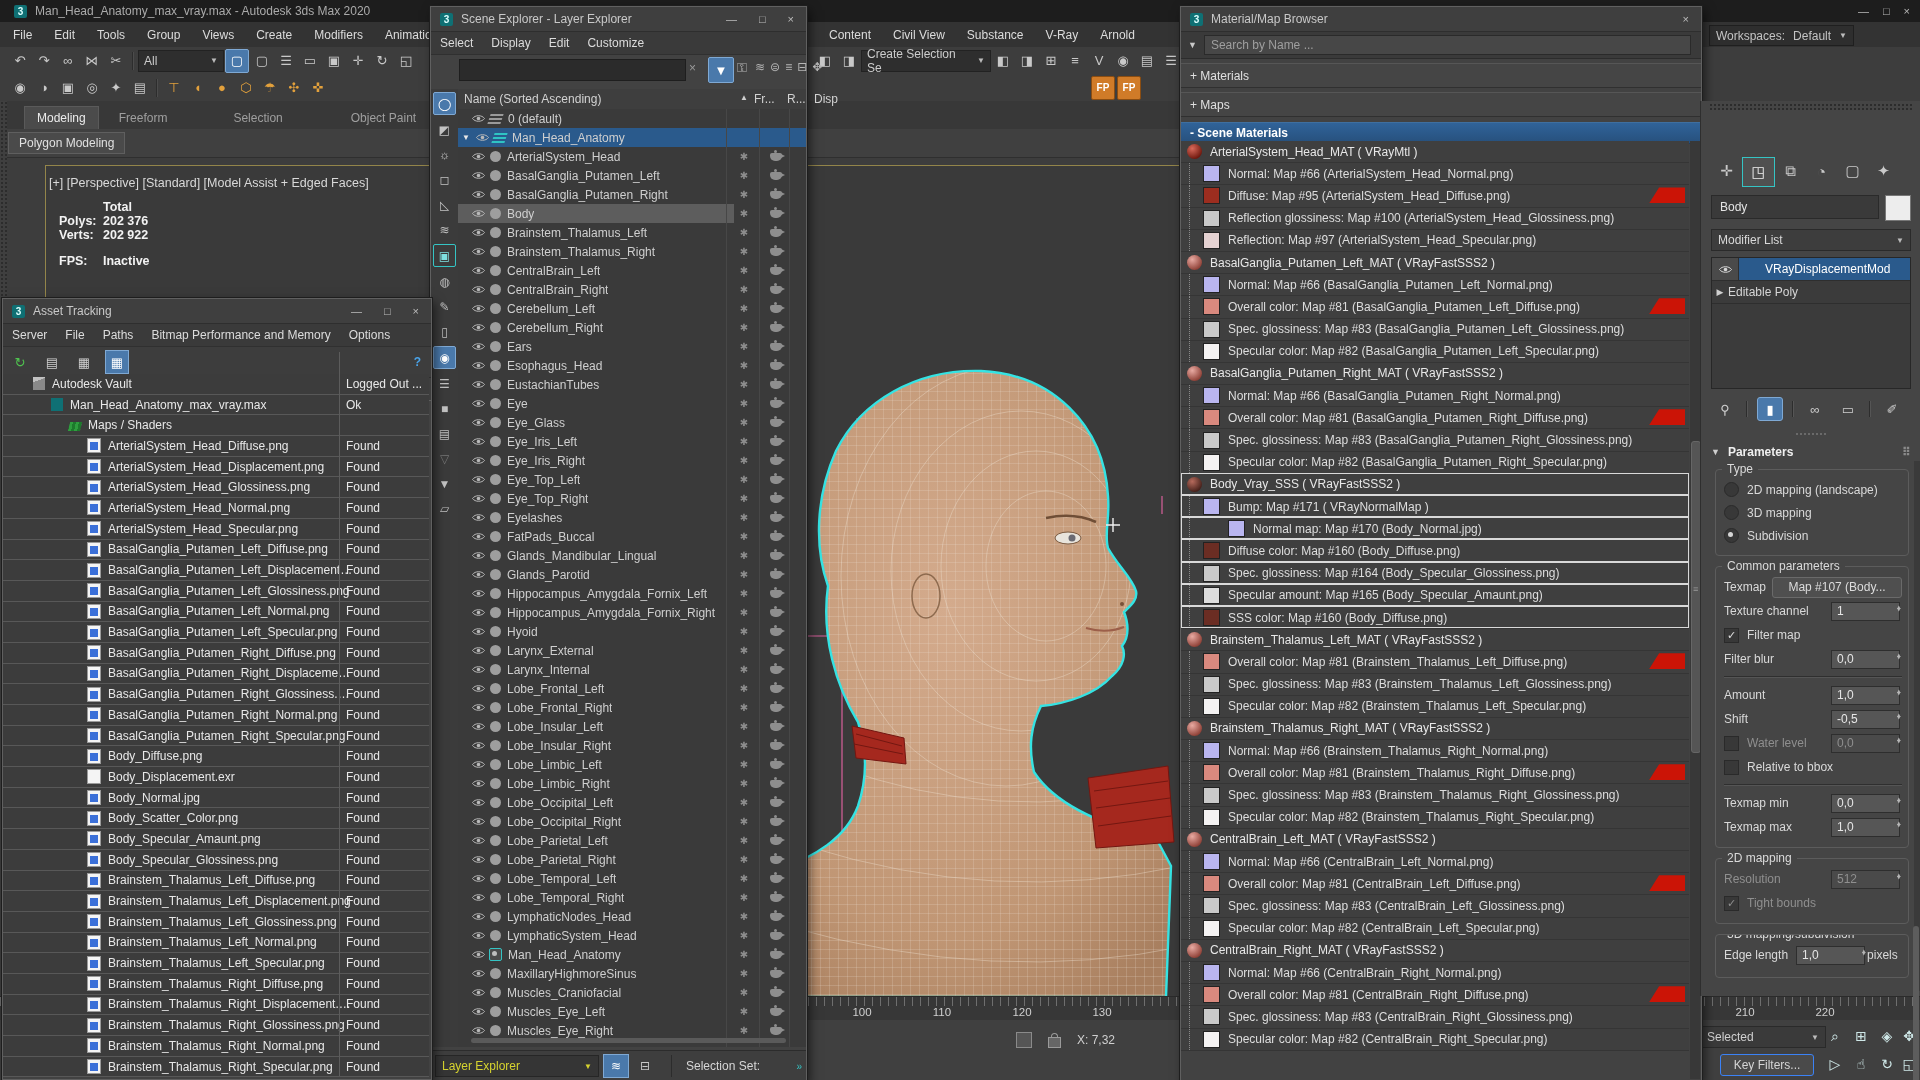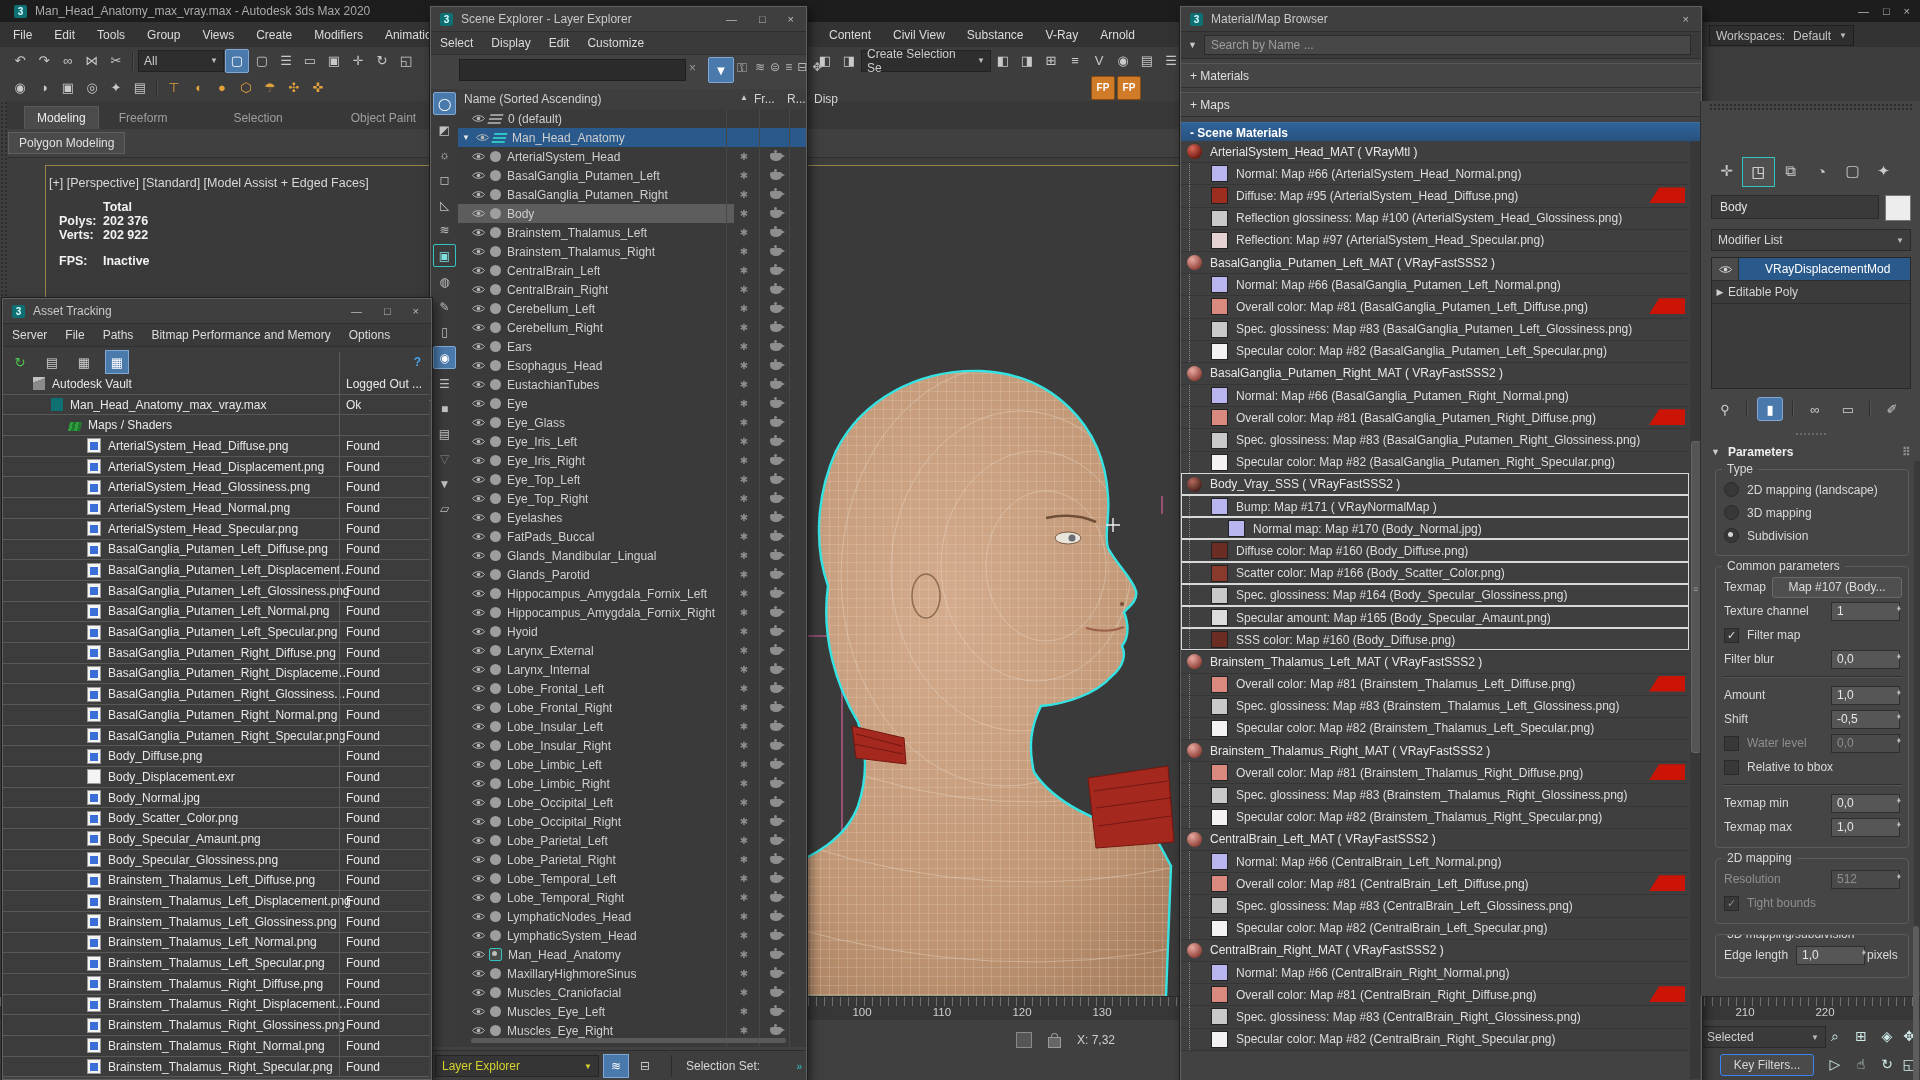--- a/index.html
+++ b/index.html
@@ -150,21 +150,21 @@
   #mb-searchrow .dd{margin:0 7px;color:#c9c9c9;font-size:9px;}
   #mb-search{flex:1;height:18px;margin-right:10px;background:#474747;border:1px solid #2a2a2a;color:#9f9f9f;
      display:flex;align-items:center;padding-left:6px;}
   .mb-group{height:23px;margin:4px 0 0 0;background:#454545;border-top:1px solid #565656;border-bottom:1px solid #303030;
      display:flex;align-items:center;padding-left:9px;color:#e0e0e0;}
   #mb-scenemat{height:20px;background:linear-gradient(180deg,#306399,#27507c);border-top:1px solid #3f6f9f;border-bottom:1px solid #1e3c5e;
      display:flex;align-items:center;padding-left:9px;color:#fff;font-weight:bold;margin-top:5px;}
   #mb-rows{position:absolute;left:0;top:134px;right:12px;bottom:2px;overflow:hidden;}
   .mrow{height:21.2px;display:flex;align-items:center;position:relative;border-bottom:1px solid #353535;color:#dedede;background:#3f3f3f;}
   .mrow.mat{padding-left:6px;color:#e8e8e8;}
-  .mrow.map{padding-left:30px;}
+  .mrow.map{padding-left:22px;}
   .mrow.map2{padding-left:47px;}
   .mrow.map::before{content:"";position:absolute;left:8px;top:0;bottom:0;border-left:1px dotted #8a8a8a;}
   .mrow.map2::before{content:"";position:absolute;left:8px;top:0;bottom:0;border-left:1px dotted #8a8a8a;}
   .mic{width:15px;height:15px;margin-right:8px;flex:0 0 auto;border:1px solid #222;}
   .mic.sphr{border-radius:50%;background:radial-gradient(circle at 35% 30%,#d8695a,#6e170d 75%);border:none;}
   .mic.sphp{border-radius:50%;background:radial-gradient(circle at 35% 30%,#e8aaa2,#8e4036 75%);border:none;}
   .mic.sphd{border-radius:50%;background:radial-gradient(circle at 35% 30%,#b56a5c,#45201a 75%);border:none;}
   .mic.swn{background:#b9b5ef;}
   .mic.swdr{background:#9c2d1f;}
   .mic.swg{background:#c9c9c9;}
@@ -1826,26 +1826,20 @@
 
         </div>
 
         <div class="mrow map">
           <span class="grp-ol abs grp" style="inset: -1px 0px 0px; pointer-events: none; outline: rgb(217, 217, 217) solid 1px; outline-offset: -1px;"></span>
           <span class="mic swbody"></span>
           <span class="lbl">Diffuse color: Map #160 (Body_Diffuse.png)</span>
 
         </div>
 
-        <div class="mrow map">
-          <span class="grp-ol abs grp" style="inset: -1px 0px 0px; pointer-events: none; outline: rgb(217, 217, 217) solid 1px; outline-offset: -1px;"></span>
-          <span class="mic swsct"></span>
-          <span class="lbl">Scatter color: Map #166 (Body_Scatter_Color.png)</span>
-
-        </div>
 
         <div class="mrow map">
           <span class="grp-ol abs grp" style="inset: -1px 0px 0px; pointer-events: none; outline: rgb(217, 217, 217) solid 1px; outline-offset: -1px;"></span>
           <span class="mic swg"></span>
           <span class="lbl">Spec. glossiness: Map #164 (Body_Specular_Glossiness.png)</span>
 
         </div>
 
         <div class="mrow map">
           <span class="grp-ol abs grp" style="inset: -1px 0px 0px; pointer-events: none; outline: rgb(217, 217, 217) solid 1px; outline-offset: -1px;"></span>
@@ -1890,20 +1884,26 @@
 
         </div>
 
         <div class="mrow mat">
           <span class="grp-ol abs" style="left:0;right:0;top:-1px;bottom:0;pointer-events:none;"></span>
           <span class="mic sphp"></span>
           <span class="lbl">Brainstem_Thalamus_Right_MAT ( VRayFastSSS2 )</span>
 
         </div>
 
+        <div class="mrow map">
+          <span class="grp-ol abs" style="left:0;right:0;top:-1px;bottom:0;pointer-events:none;"></span>
+          <span class="mic swn"></span>
+          <span class="lbl">Normal: Map #66 (Brainstem_Thalamus_Right_Normal.png)</span>
+
+        </div>
 
         <div class="mrow map">
           <span class="grp-ol abs" style="left:0;right:0;top:-1px;bottom:0;pointer-events:none;"></span>
           <span class="mic swsal"></span>
           <span class="lbl">Overall color: Map #81 (Brainstem_Thalamus_Right_Diffuse.png)</span>
           <span class="mflag"></span>
         </div>
 
         <div class="mrow map">
           <span class="grp-ol abs" style="left:0;right:0;top:-1px;bottom:0;pointer-events:none;"></span>

